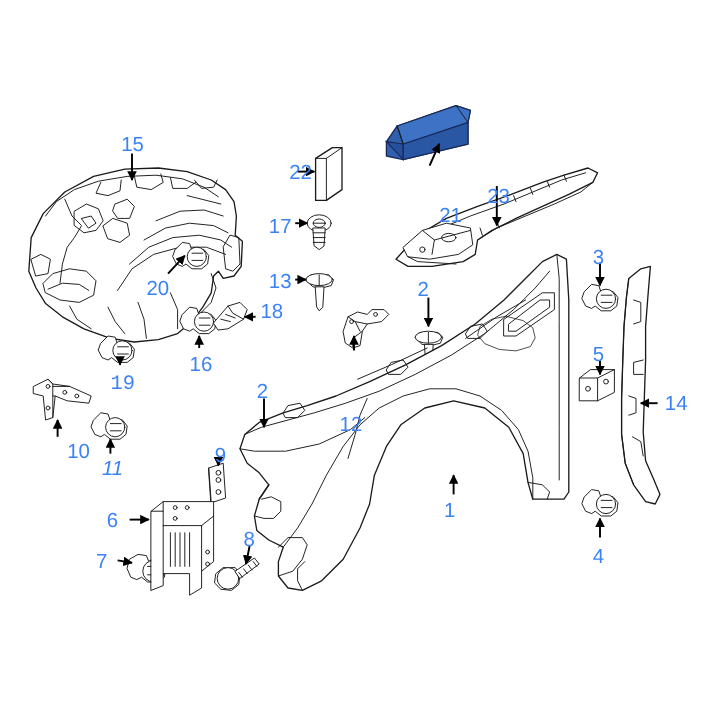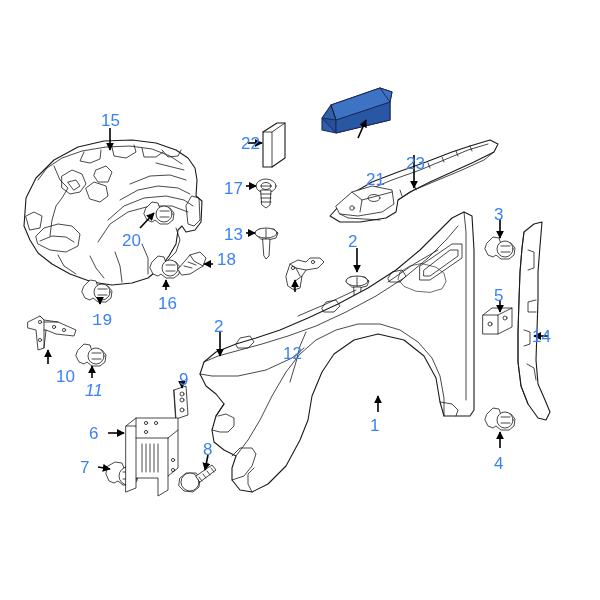--- a/index.html
+++ b/index.html
@@ -379,21 +379,21 @@
   <div class="callout" style="left:224px; top:180px;">17</div>
   <div class="callout" style="left:224px; top:226px;">13</div>
   <div class="callout" style="left:494px; top:206px;">3</div>
   <div class="callout" style="left:122px; top:232px;text-align:center;">20</div>
   <div class="callout" style="left:217px; top:251px;">18</div>
   <div class="callout" style="left:348px; top:233px;">2</div>
   <div class="callout" style="left:158px; top:295px;">16</div>
   <div class="callout" style="left:92px; top:312px;font-family:Liberation Mono, monospace;">19</div>
   <div class="callout" style="left:283px; top:297px;margin-top:48px;">12</div>
   <div class="callout" style="left:494px; top:287px;">5</div>
-  <div class="callout" style="left:532px; top:328px;">14</div>
+  <div class="callout" style="left:554px; top:328px;">14</div>
   <div class="callout" style="left:214px; top:318px;">2</div>
   <div class="callout" style="left:40px; top:368px;margin-left:16px;">10</div>
   <div class="callout" style="left:85px; top:382px;font-style:italic;">11</div>
   <div class="callout" style="left:179px; top:371px;">9</div>
   <div class="callout" style="left:89px; top:425px;">6</div>
   <div class="callout" style="left:203px; top:441px;">8</div>
   <div class="callout" style="left:80px; top:459px;">7</div>
   <div class="callout" style="left:370px; top:417px;">1</div>
   <div class="callout" style="left:494px; top:455px;">4</div>
 

